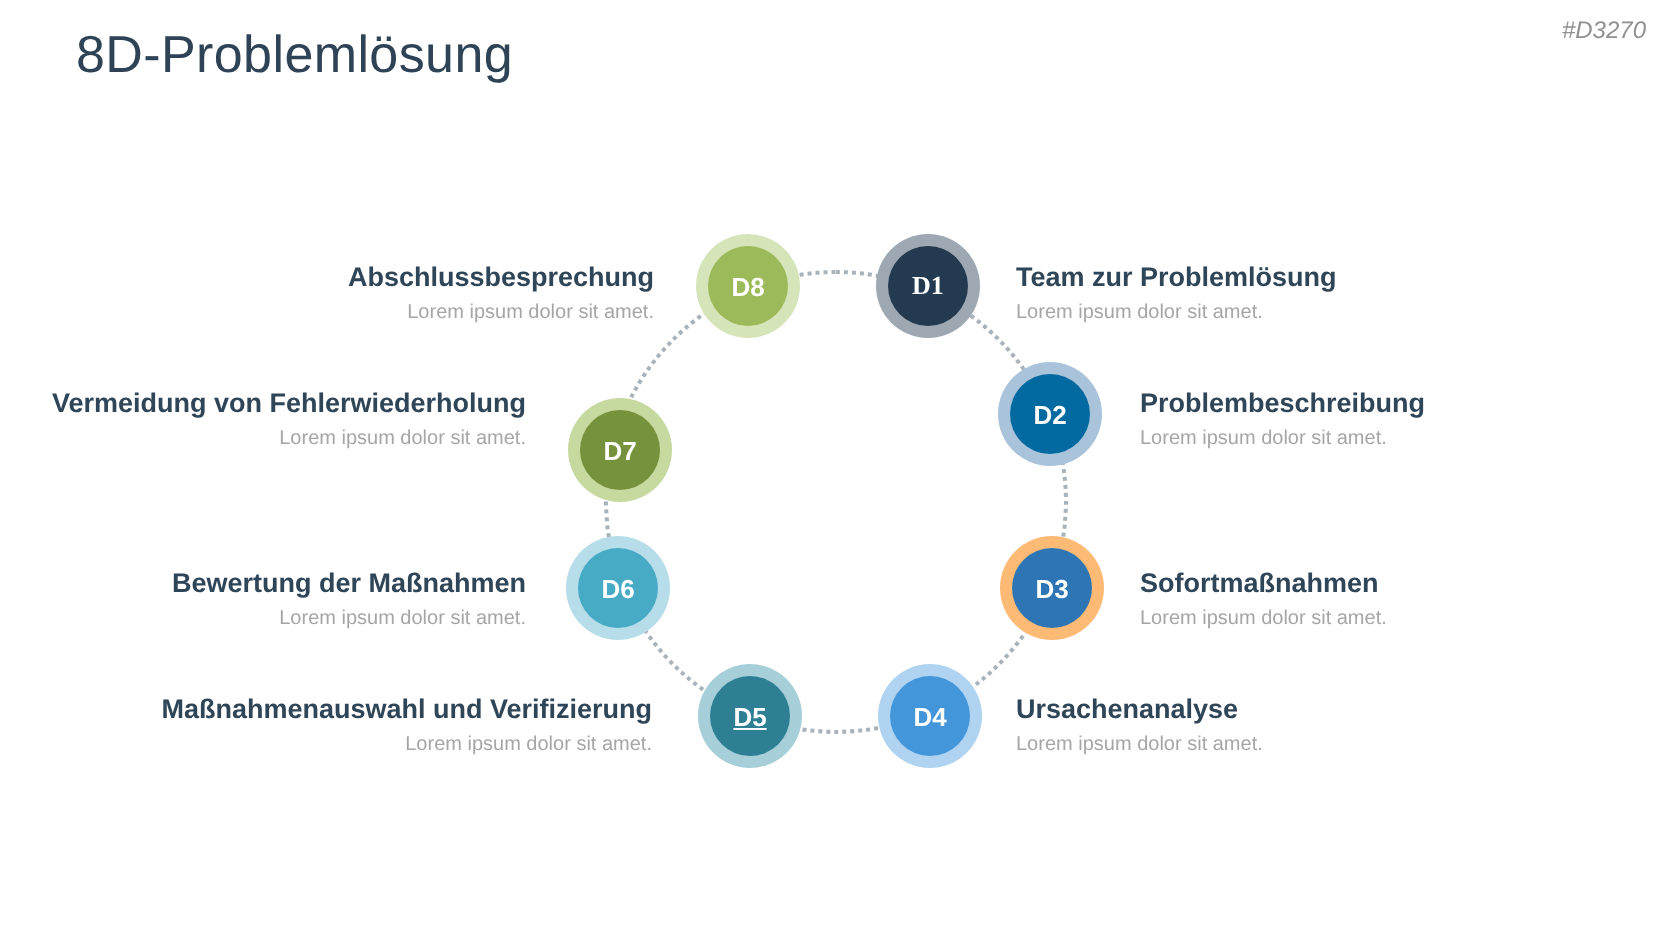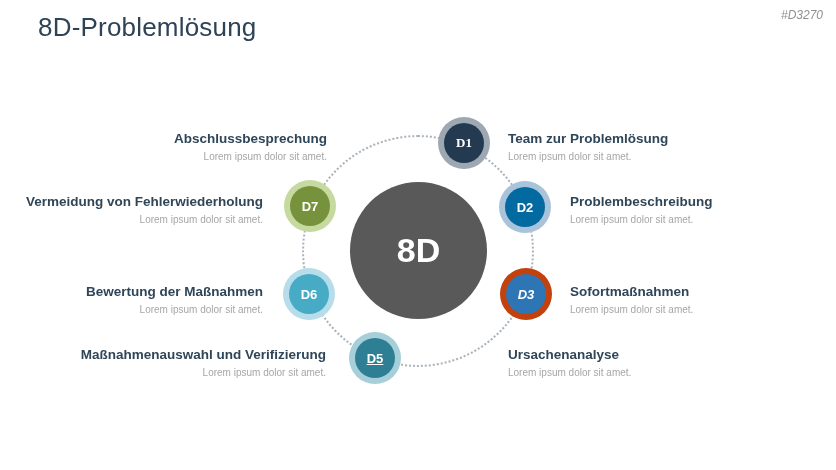--- a/index.html
+++ b/index.html
@@ -62,21 +62,21 @@
     color: #ffffff;
     font-size: 13px;
     font-weight: 700;
   }
   .pos-d1 { left: 438px; top: 117px; }
   .pos-d2 { left: 499px; top: 181px; }
   .pos-d3 { left: 500px; top: 268px; }
   .pos-d4 { left: 439px; top: 332px; }
   .pos-d5 { left: 349px; top: 332px; }
   .pos-d6 { left: 283px; top: 268px; }
-  .pos-d7 { left: 284px; top: 180px; }
+  .pos-d7 { left: 284px; top: 199px; }
   .pos-d8 { left: 348px; top: 117px; }
 
   
   .label-block { position: absolute; width: 330px; }
   .label-block.side-right { text-align: left; }
   .label-block.side-left  { text-align: right; }
   .label-title {
     font-size: 13.5px;
     font-weight: 700;
     color: #2f4558;
@@ -101,52 +101,59 @@
 <body>
 
 <div class="stage">
 
   <h1 class="slide-title" style="color: rgb(46, 67, 86);">8D-Problemlösung</h1>
 
   <div class="slide-code" style="color: rgb(144, 144, 144);">#D3270</div>
 
   <div class="dotted-ring" style="border-color: rgb(170, 179, 186);"></div>
 
-  <div class="center-circle" style="background: rgb(89, 89, 89);">
-    <span>8D</span>
-  </div>
 
   <div class="badge pos-d1" style="background: rgb(157, 168, 178); font-family: Liberation Serif, serif;">
     <div class="badge-inner" style="background: rgb(36, 58, 80);">
       <span>D1</span>
     </div>
   </div>
   <div class="badge pos-d2" style="background: rgb(169, 195, 218);">
     <div class="badge-inner" style="background: #0369a1;">
       <span>D2</span>
     </div>
   </div>
-  <div class="badge pos-d3" style="background: #c2410c; font-style: italic;">
+  <div class="badge pos-d3" style="background: #fdba74;">
     <div class="badge-inner" style="background: rgb(46, 117, 182);">
       <span>D3</span>
+    </div>
+  </div>
+  <div class="badge pos-d4" style="background: rgb(175, 211, 240);">
+    <div class="badge-inner" style="background: rgb(68, 150, 219);">
+      <span>D4</span>
     </div>
   </div>
   <div class="badge pos-d5" style="background: rgb(166, 207, 217);">
     <div class="badge-inner" style="background: rgb(46, 127, 147); text-decoration: underline;">
       <span>D5</span>
     </div>
   </div>
   <div class="badge pos-d6" style="background: rgb(182, 221, 233);">
     <div class="badge-inner" style="background: rgb(71, 171, 198);">
       <span>D6</span>
     </div>
   </div>
   <div class="badge pos-d7" style="background: rgb(198, 217, 159);">
     <div class="badge-inner" style="background: rgb(118, 146, 60);">
       <span>D7</span>
+    </div>
+  </div>
+  <div class="badge pos-d8" style="background: rgb(214, 228, 186);">
+    <div class="badge-inner" style="background: rgb(156, 186, 89);">
+      <span>D8</span>
     </div>
   </div>
 
   <div class="label-block side-right pos-l1">
     <div class="label-title">Team zur Problemlösung</div>
     <div class="label-desc">Lorem ipsum dolor sit amet.</div>
   </div>
   <div class="label-block side-right pos-l2">
     <div class="label-title">Problembeschreibung</div>
     <div class="label-desc">Lorem ipsum dolor sit amet.</div>

